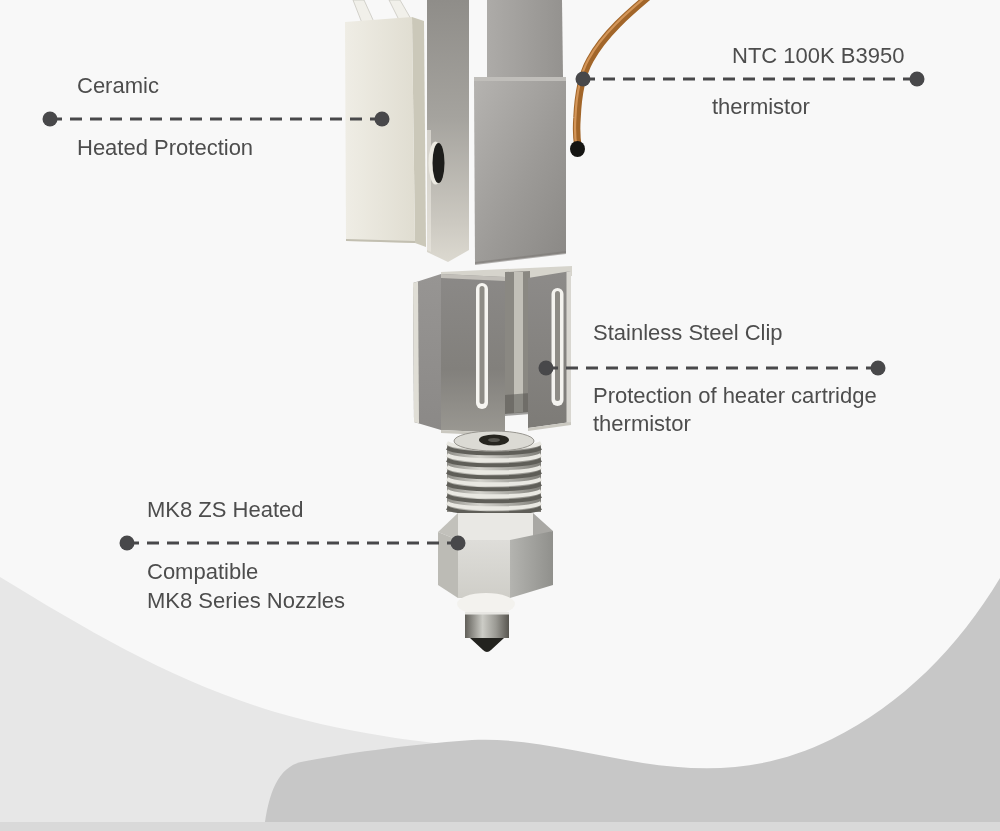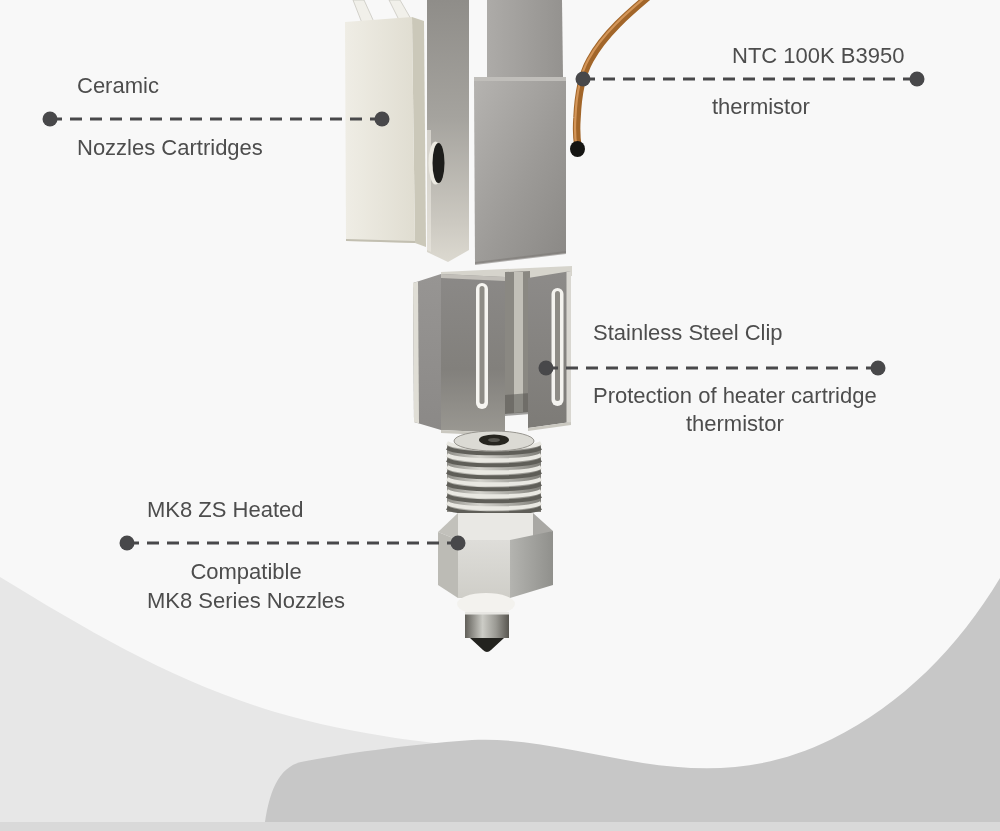--- a/index.html
+++ b/index.html
@@ -6,21 +6,21 @@
   .stage{
     position:relative;width:1000px;height:831px;overflow:hidden;
     background:#f8f8f8;
     font-family:"Liberation Sans", sans-serif;
   }
   .stage svg{position:absolute;left:0;top:0;}
   .lbl-text{
     position:absolute;color:#4d4d4d;font-size:22px;line-height:26px;
     white-space:nowrap;
   }
-  .lbl-text .ln{display:block;text-align:center;}
+  .lbl-text .ln{display:block;}
   .lh28 .ln{line-height:28px;}
   .lh29 .ln{line-height:29px;}
   svg.conn{position:absolute;overflow:visible;}
   .conn line{stroke:#48484a;stroke-width:3;stroke-dasharray:12 8;}
   .conn circle{fill:#48484a;}
 </style>
 </head>
 <body>
 
 <div class="stage">
@@ -165,21 +165,21 @@
     </g>
   </svg>
 
   <div>
     <div class="lbl-text" style="left:77px;top:73px;">Ceramic</div>
     <svg class="conn" style="left:42px;top:111px;" width="349" height="16">
       <circle cx="8" cy="8" r="7.5"></circle>
       <line x1="8" y1="8" x2="340" y2="8"></line>
       <circle cx="340" cy="8" r="7.5"></circle>
     </svg>
-    <div class="lbl-text" style="left:77px;top:135px;">Nozzles Cartridges</div>
+    <div class="lbl-text" style="left:77px;top:135px;">Heated Protection</div>
   </div>
 
   <div>
     <div class="lbl-text" style="left:712px;top:43px;margin-left:20px;">NTC 100K B3950</div>
     <svg class="conn" style="left:575px;top:71px;" width="350" height="16">
       <circle cx="8" cy="8" r="7.5"></circle>
       <line x1="8" y1="8" x2="342" y2="8"></line>
       <circle cx="342" cy="8" r="7.5"></circle>
     </svg>
     <div class="lbl-text" style="left:712px;top:94px;">thermistor</div>

